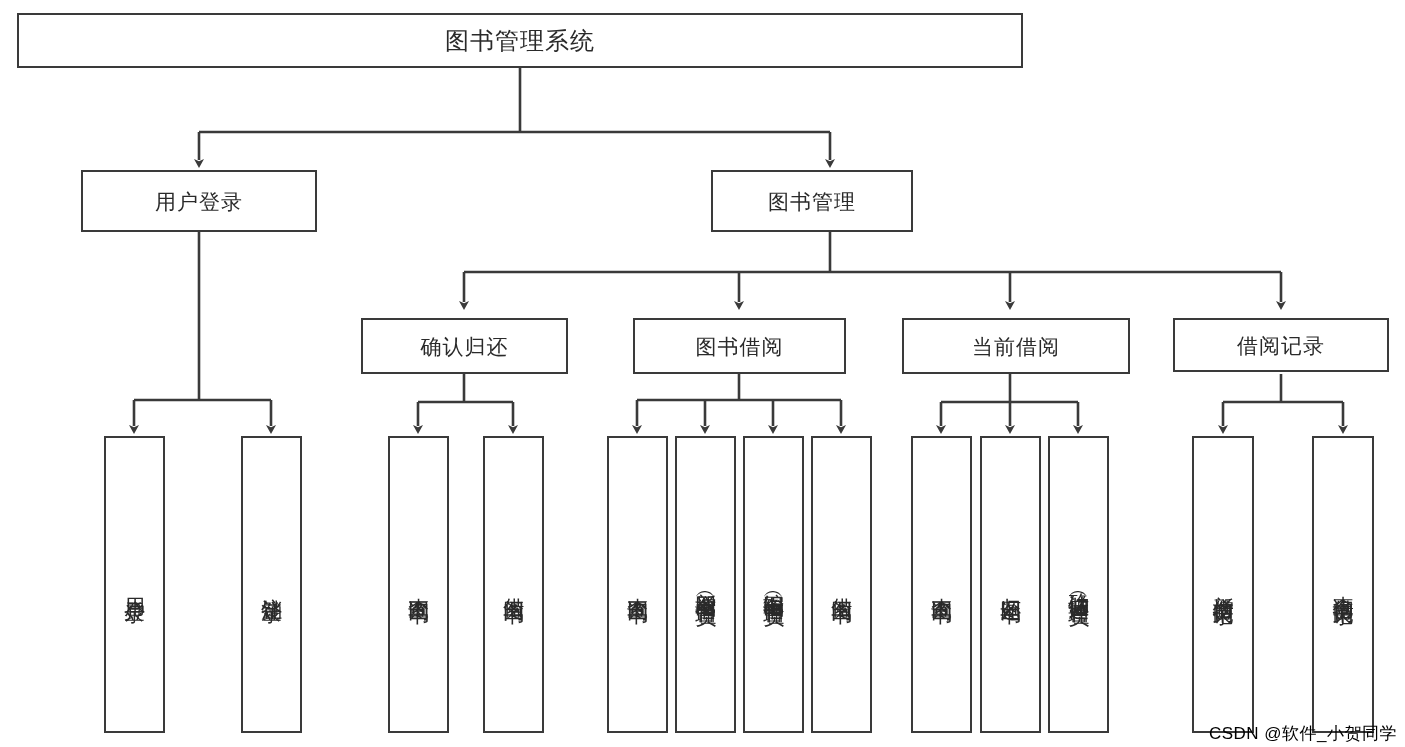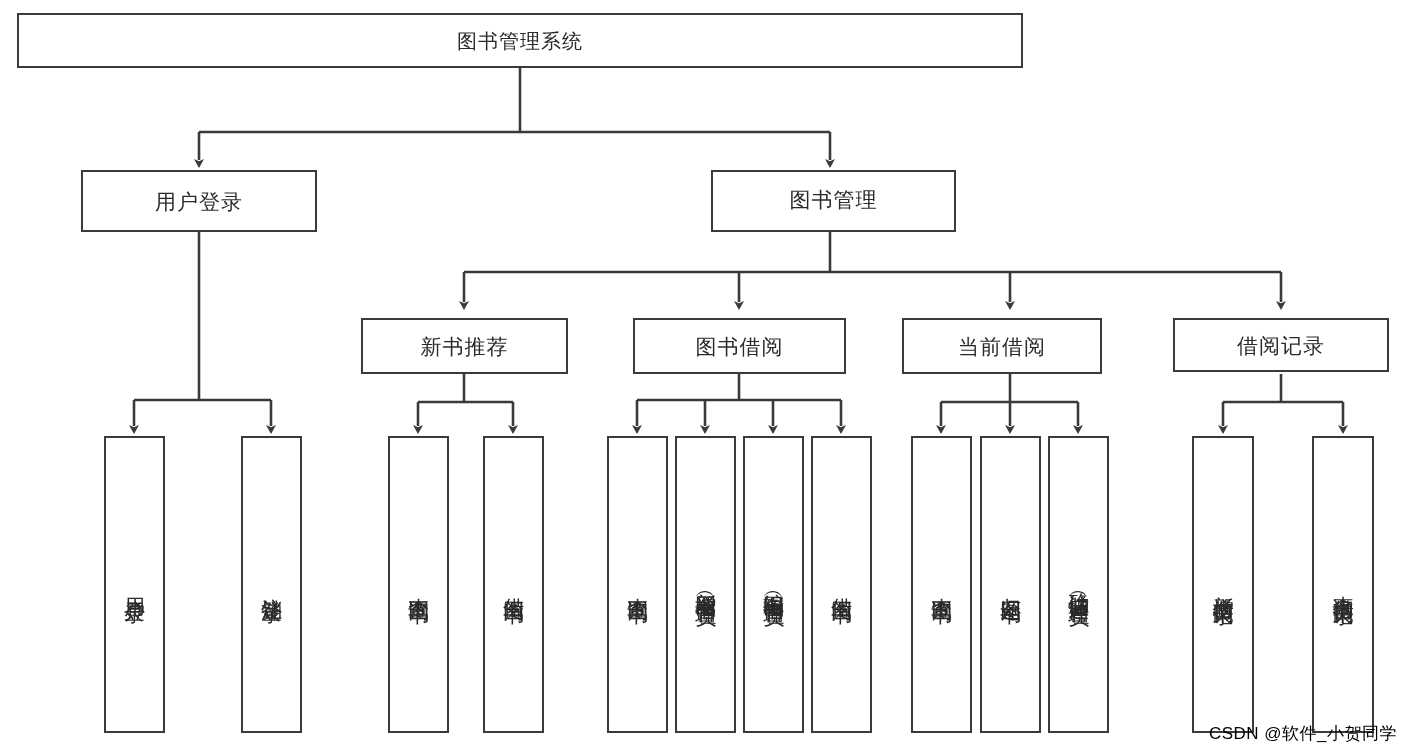--- a/index.html
+++ b/index.html
@@ -35,21 +35,21 @@
     display:block;
     white-space:pre;
     text-align:center;
   }
   
   .node.h .lbl{
     font-size:21px;
     letter-spacing:1px;
     line-height:1;
   }
-  .node.lvl1 .lbl{font-size:20px;}
+  .node.lvl1 .lbl{font-size:24px;}
   
   .node.v{
     align-items:center;
     justify-content:center;
     padding:6px 0;
   }
   .node.v .lbl{
     writing-mode:vertical-rl;
     text-orientation:upright;
     font-size:21px;
@@ -127,31 +127,31 @@
     </g>
   </svg>
 
   <div class="node h lvl1" style="left:17px;top:13px;width:1006px;height:55px;">
     <span class="lbl">图书管理系统</span>
   </div>
 
   <div class="node h" style="left:81px;top:170px;width:236px;height:62px;">
     <span class="lbl">用户登录</span>
   </div>
-  <div class="node h" style="left:711px;top:170px;width:245px;height:62px;font-family:Liberation Mono, monospace;">
+  <div class="node h" style="left:711px;top:170px;width:202px;height:62px;">
     <span class="lbl">图书管理</span>
   </div>
 
   <div class="node h" style="left:361px;top:318px;width:207px;height:56px;">
-    <span class="lbl">新书推荐</span>
+    <span class="lbl">确认归还</span>
   </div>
   <div class="node h" style="left:633px;top:318px;width:213px;height:56px;align-items:center;">
     <span class="lbl">图书借阅</span>
   </div>
-  <div class="node h" style="left:902px;top:318px;width:200px;height:56px;">
+  <div class="node h" style="left:902px;top:318px;width:228px;height:56px;">
     <span class="lbl">当前借阅</span>
   </div>
   <div class="node h" style="left:1173px;top:318px;width:216px;height:54px;">
     <span class="lbl">借阅记录</span>
   </div>
 
   <div class="node v" style="left:104px;top:436px;width:61px;height:297px;">
     <span class="lbl">用户登录</span>
   </div>
   <div class="node v" style="left:241px;top:436px;width:61px;height:297px;">

